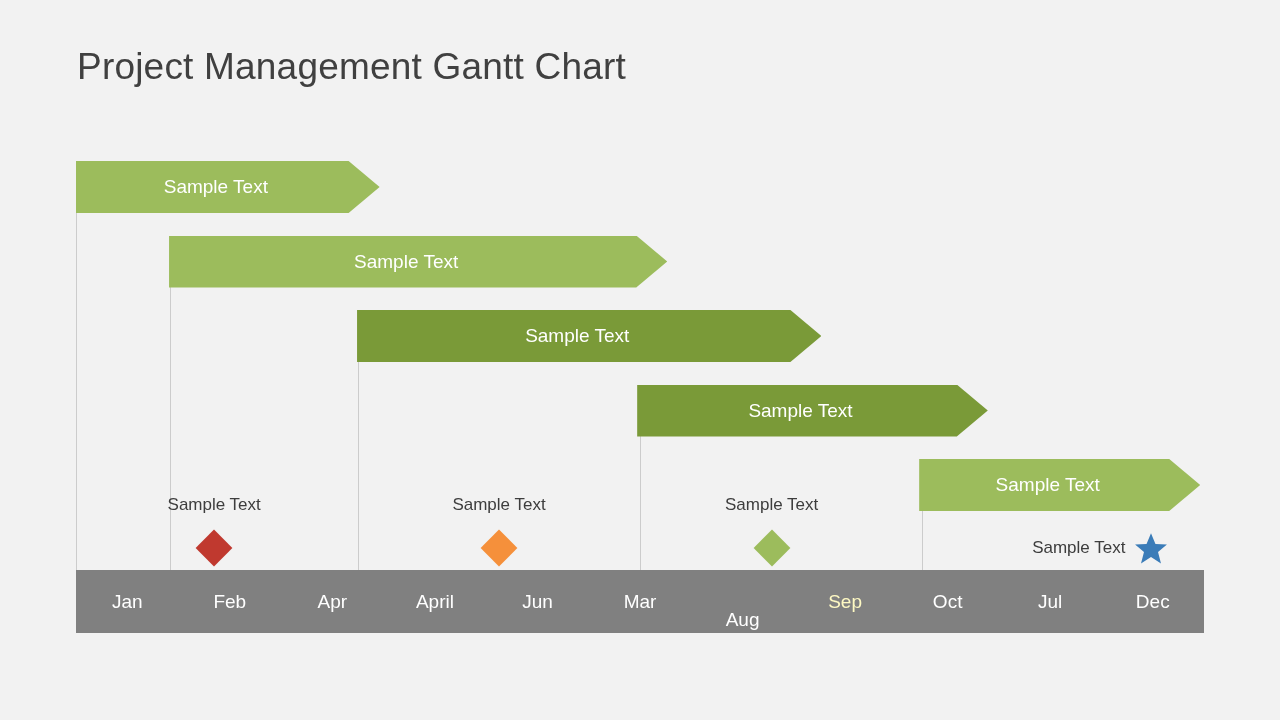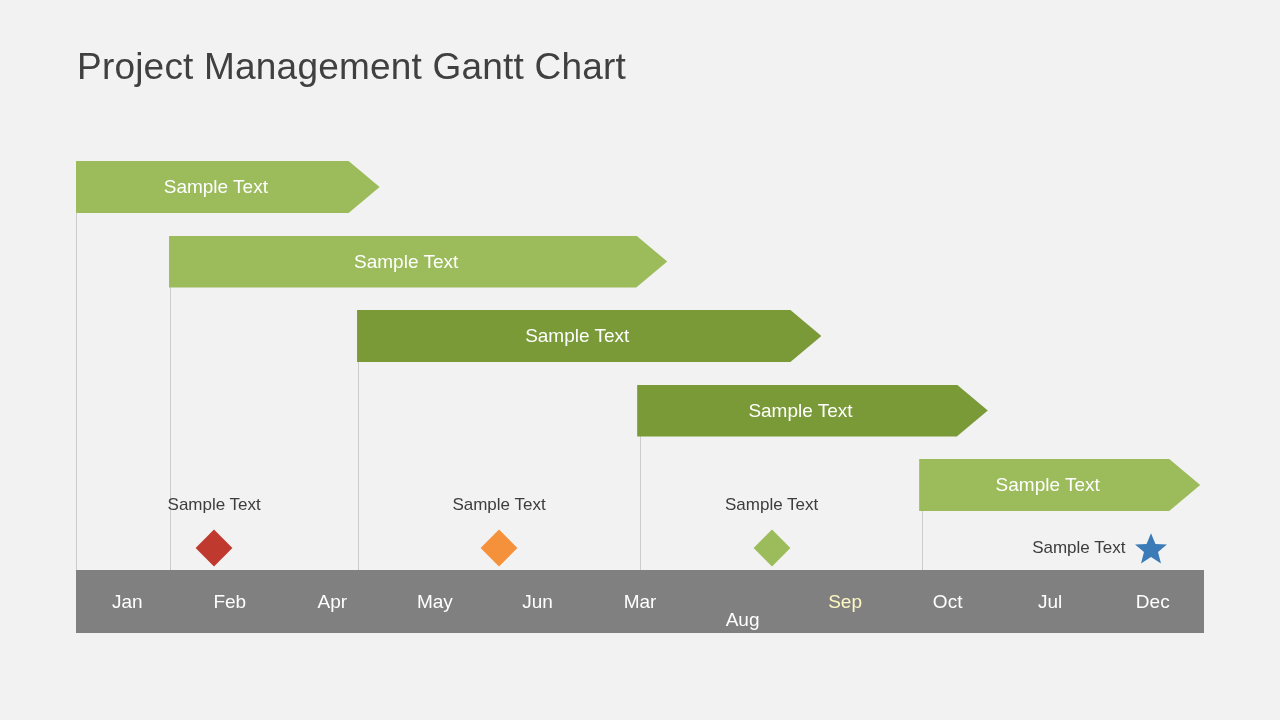--- a/index.html
+++ b/index.html
@@ -167,21 +167,21 @@
           <polygon points="16,2 20.2,12.2 31,12.8 22.6,19.8 25.4,30.5 16,24.4 6.6,30.5 9.4,19.8 1,12.8 11.8,12.2" fill="#3b7cb8"></polygon>
         </svg>
         <div class="ms-label-left" style="color: rgb(61, 61, 61); left: 869.36px; width: 180px; top: 388px;">Sample Text</div>
       </div>
     </div>
 
   <div id="axis" style="background: rgb(128, 128, 128);">
       <div class="month" style="color: rgb(255, 255, 255);">Jan</div>
       <div class="month" style="color: rgb(255, 255, 255);">Feb</div>
       <div class="month" style="color: rgb(255, 255, 255);">Apr</div>
-      <div class="month" style="color: rgb(255, 255, 255);">May</div>
+      <div class="month" style="color: rgb(255, 255, 255);">April</div>
       <div class="month" style="color: rgb(255, 255, 255);">Jun</div>
       <div class="month" style="color: rgb(255, 255, 255);">Mar</div>
       <div class="month" style="color: rgb(255, 255, 255); margin-top: 36px;">Aug</div>
       <div class="month" style="color: #fef9c3;">Sep</div>
       <div class="month" style="color: #ffffff;">Oct</div>
       <div class="month" style="color: rgb(255, 255, 255);">Jul</div>
       <div class="month" style="color: rgb(255, 255, 255);">Dec</div>
     </div>
 
 </div>

